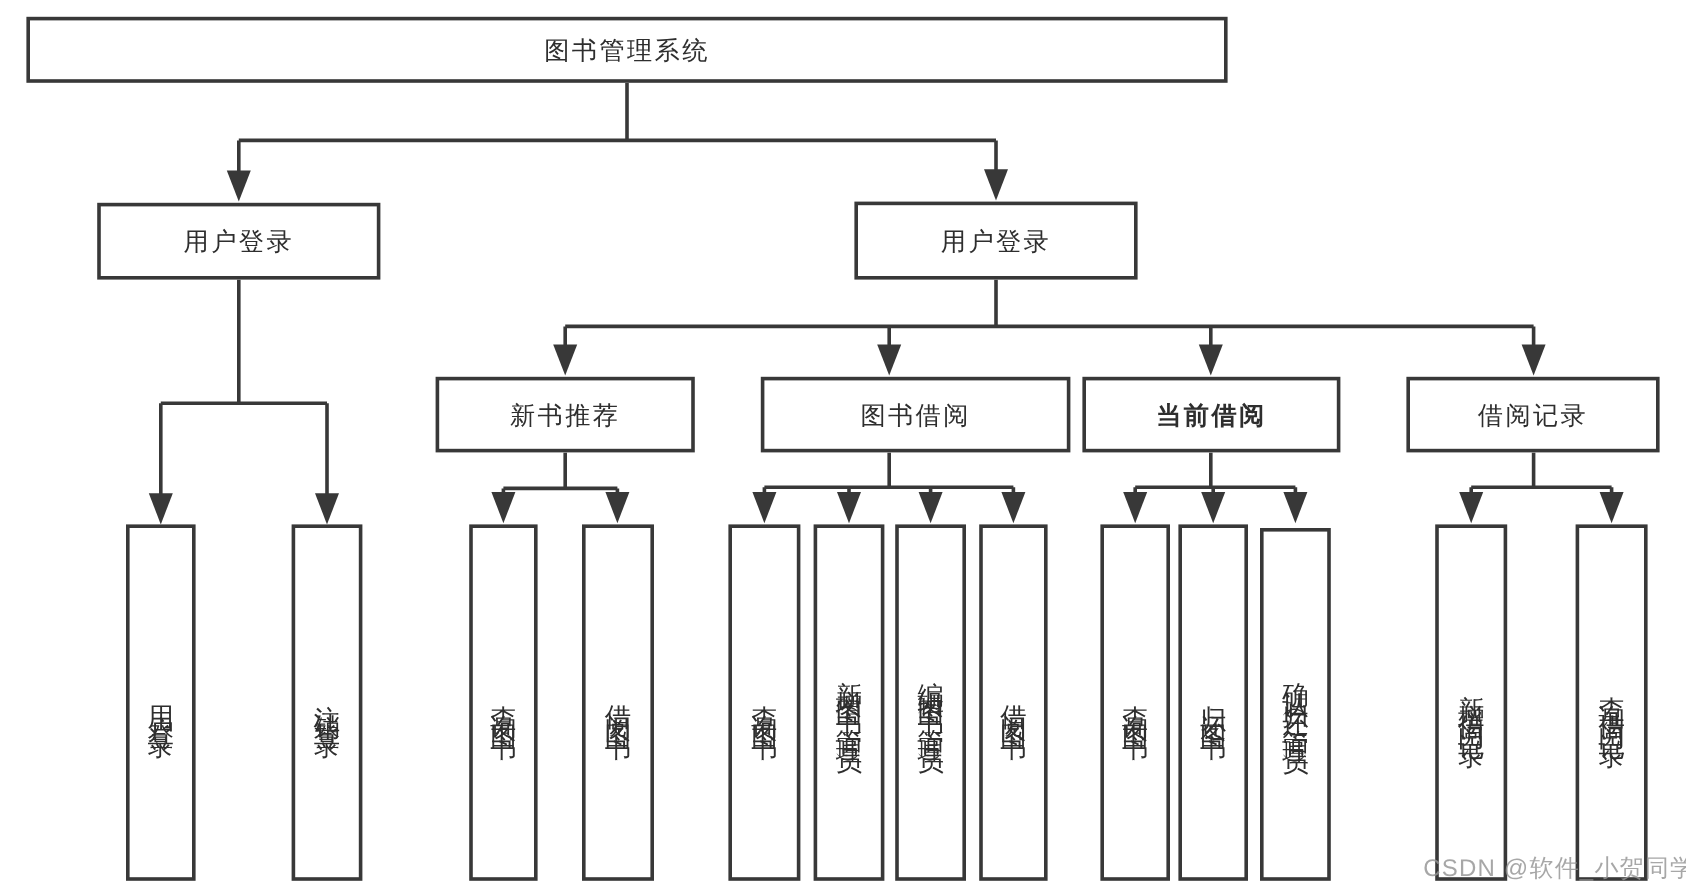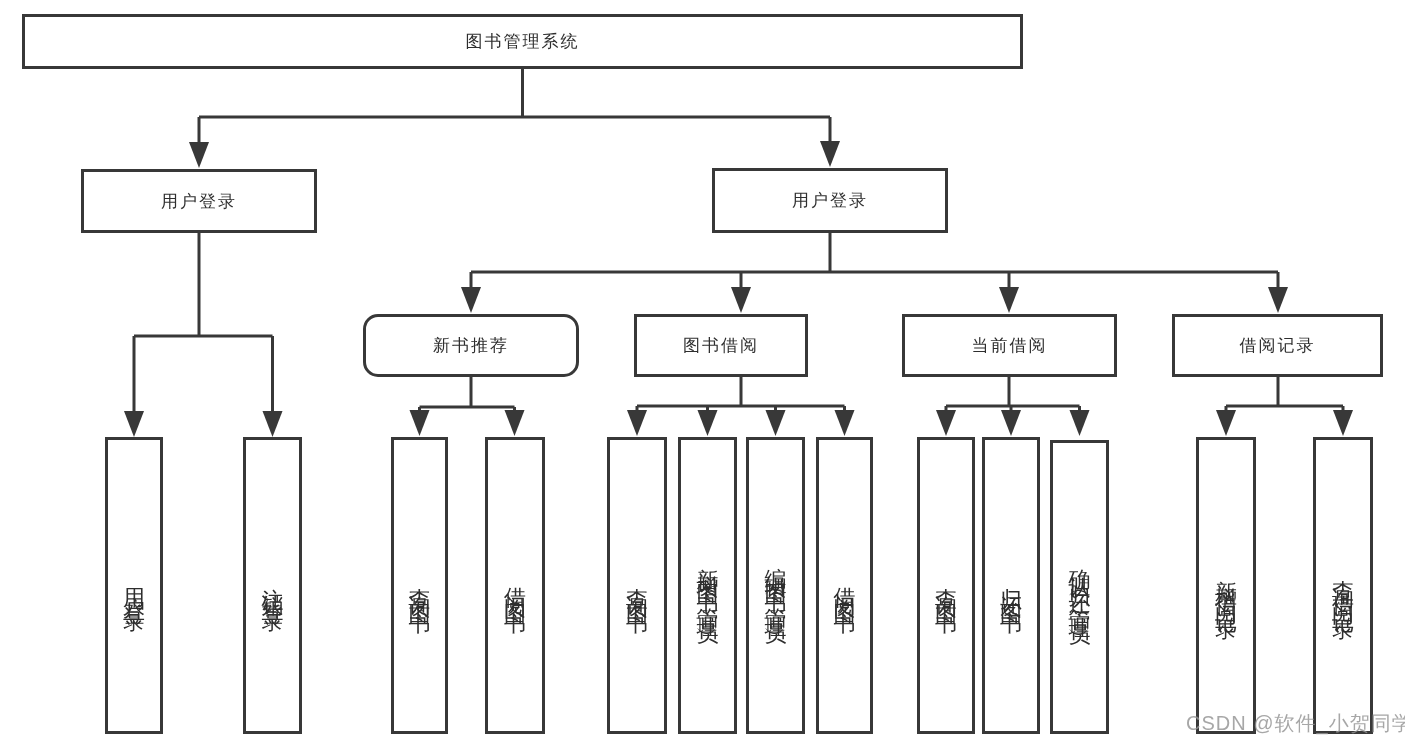--- a/index.html
+++ b/index.html
@@ -26,21 +26,21 @@
     box-sizing: border-box;
     background: #ffffff;
     border: 3px solid #383838;
     color: #2e2e2e;
     display: flex;
     align-items: center;
     justify-content: center;
     z-index: 2;
   }
   .h-node {
-    font-size: 17px;
+    font-size: 21px;
     letter-spacing: 2px;
     white-space: nowrap;
   }
   .v-node {
     writing-mode: vertical-rl;
     text-orientation: mixed;
     font-size: 22px;
     letter-spacing: 8px;
     line-height: 1;
   }
@@ -98,23 +98,23 @@
       <path d="M1216 410 L1236 410 L1226 436 Z"></path>
       <path d="M1333 410 L1353 410 L1343 436 Z"></path>
     </g>
   </svg>
 
   <div class="node h-node" style="left:22px; top:14px; width:1001px; height:55px;">图书管理系统</div>
 
   <div class="node h-node" style="left:81px; top:169px; width:236px; height:64px;">用户登录</div>
   <div class="node h-node" style="left:712px; top:168px; width:236px; height:65px;">用户登录</div>
 
-  <div class="node h-node" style="left:363px; top:314px; width:216px; height:63px;border-radius:15px;">新书推荐</div>
-  <div class="node h-node" style="left:634px; top:314px; width:174px; height:63px;">图书借阅</div>
-  <div class="node h-node" style="left:902px; top:314px; width:215px; height:63px;">当前借阅</div>
+  <div class="node h-node" style="left:363px; top:314px; width:216px; height:63px;">新书推荐</div>
+  <div class="node h-node" style="left:634px; top:314px; width:258px; height:63px;">图书借阅</div>
+  <div class="node h-node" style="left:902px; top:314px; width:215px; height:63px;font-weight:bold;">当前借阅</div>
   <div class="node h-node" style="left:1172px; top:314px; width:211px; height:63px;">借阅记录</div>
 
   <div class="node v-node" style="left:105px; top:437px; width:58px; height:297px;">用户登录</div>
   <div class="node v-node" style="left:243px; top:437px; width:59px; height:297px;">注销登录</div>
 
   <div class="node v-node" style="left:391px; top:437px; width:57px; height:297px;">查询图书</div>
   <div class="node v-node" style="left:485px; top:437px; width:60px; height:297px;">借阅图书</div>
 
   <div class="node v-node" style="left:607px; top:437px; width:60px; height:297px;">查询图书</div>
   <div class="node v-node" style="left:678px; top:437px; width:59px; height:297px;">新增图书（管理员）</div>

